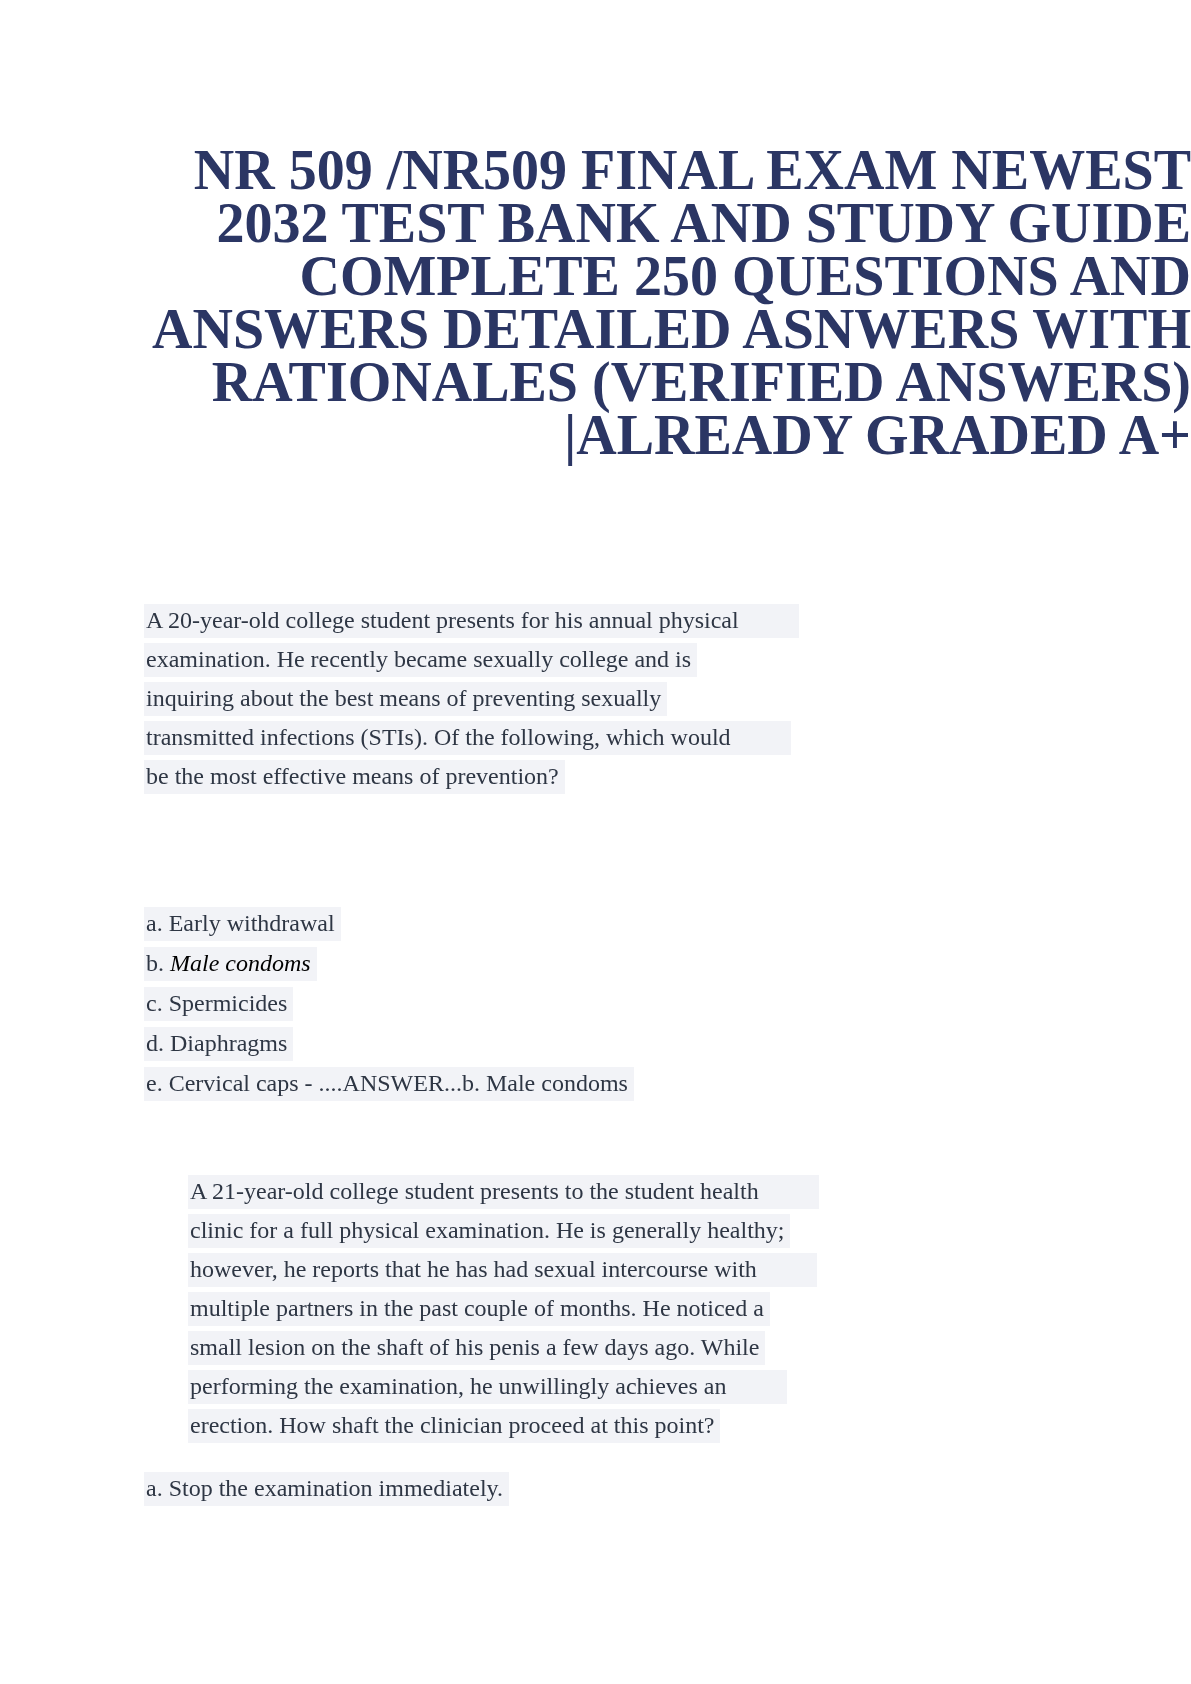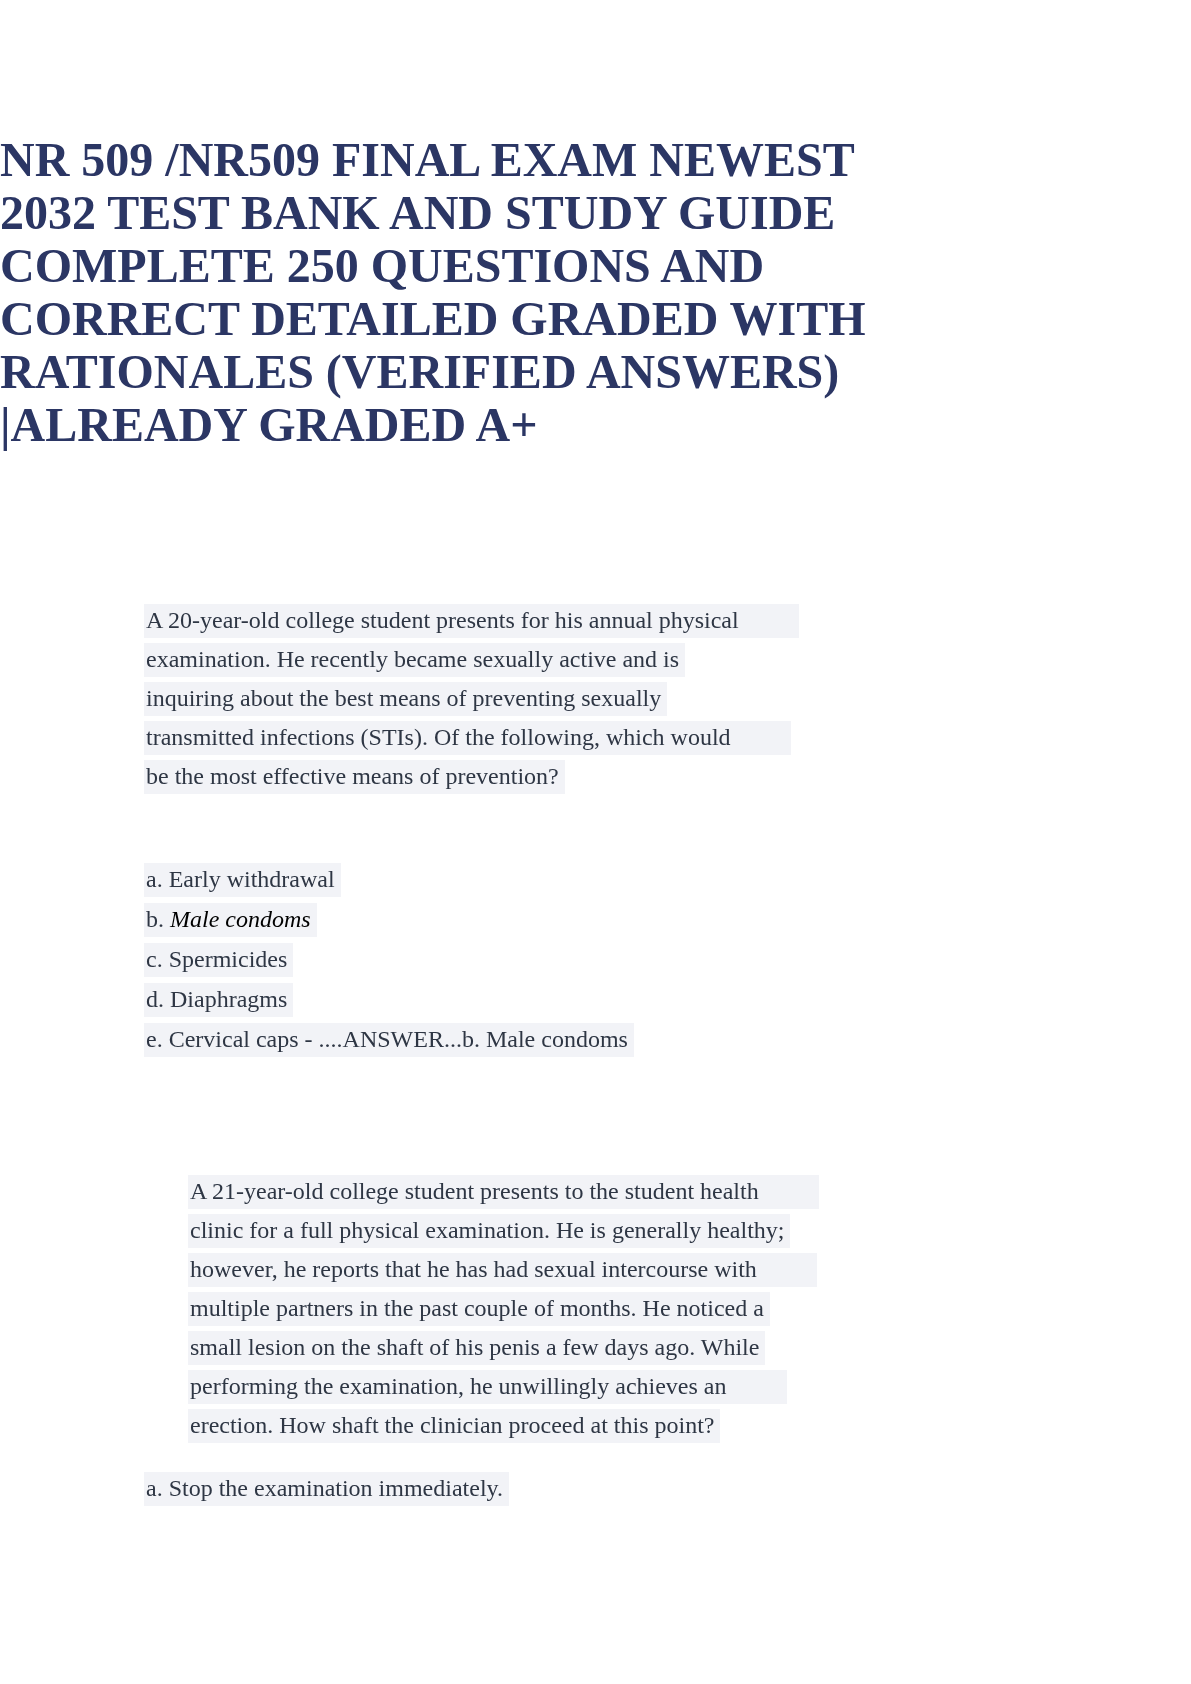--- a/index.html
+++ b/index.html
@@ -10,68 +10,68 @@
   .page {
     position: relative;
     width: 1191px;
     height: 1684px;
     background: #ffffff;
     overflow: hidden;
     font-family: "Liberation Serif", "DejaVu Serif", serif;
   }
   .doc-title {
     position: absolute;
-    top: 133px;
+    top: 144px;
     left: 0;
     width: 100%;
-    text-align: left;
+    text-align: right;
     color: #2b3664;
     font-weight: bold;
-    font-size: 48px;
+    font-size: 56px;
     line-height: 53px;
     letter-spacing: 0px;
   }
   .text-block {
     position: absolute;
     left: 144px;
     width: 1010px;
     font-size: 24px;
     line-height: 39px;
     color: #2e3644;
   }
   .t-line { white-space: nowrap; }
   .q1 { top: 601px; }
-  .opts1 { top: 859px; line-height: 40px; }
+  .opts1 { top: 903px; line-height: 40px; }
   .q2 { top: 1172px; margin-left: 44px; }
   .a2 { top: 1469px; }
   mark.hl {
     background: #f2f3f7;
     color: inherit;
     padding: 3px 6px 5px 2px;
   }
   mark.hl.ext { padding-right: 60px; }
   .red { color: #000000; font-style: italic; }
 </style>
 </head>
 <body>
 
 <div class="page">
 
   <div class="doc-title">
     <div class="t-line">NR 509 /NR509 FINAL EXAM NEWEST</div>
     <div class="t-line">2032 TEST BANK AND STUDY GUIDE</div>
     <div class="t-line">COMPLETE 250 QUESTIONS AND</div>
-    <div class="t-line">CORRECT DETAILED GRADED WITH</div>
+    <div class="t-line">ANSWERS DETAILED ASNWERS WITH</div>
     <div class="t-line">RATIONALES (VERIFIED ANSWERS)</div>
     <div class="t-line">|ALREADY GRADED A+</div>
   </div>
 
   <div class="text-block q1">
     <div class="t-line"><mark class="hl ext">A 20-year-old college student presents for his annual physical</mark></div>
-    <div class="t-line"><mark class="hl">examination. He recently became sexually active and is</mark></div>
+    <div class="t-line"><mark class="hl">examination. He recently became sexually college and is</mark></div>
     <div class="t-line"><mark class="hl">inquiring about the best means of preventing sexually</mark></div>
     <div class="t-line"><mark class="hl ext">transmitted infections (STIs). Of the following, which would</mark></div>
     <div class="t-line"><mark class="hl">be the most effective means of prevention?</mark></div>
   </div>
 
   <div class="text-block opts1">
     <div class="t-line"><mark class="hl">a. Early withdrawal</mark></div>
     <div class="t-line"><mark class="hl"><span>b. </span><span class="red">Male condoms</span></mark></div>
     <div class="t-line"><mark class="hl">c. Spermicides</mark></div>
     <div class="t-line"><mark class="hl">d. Diaphragms</mark></div>

